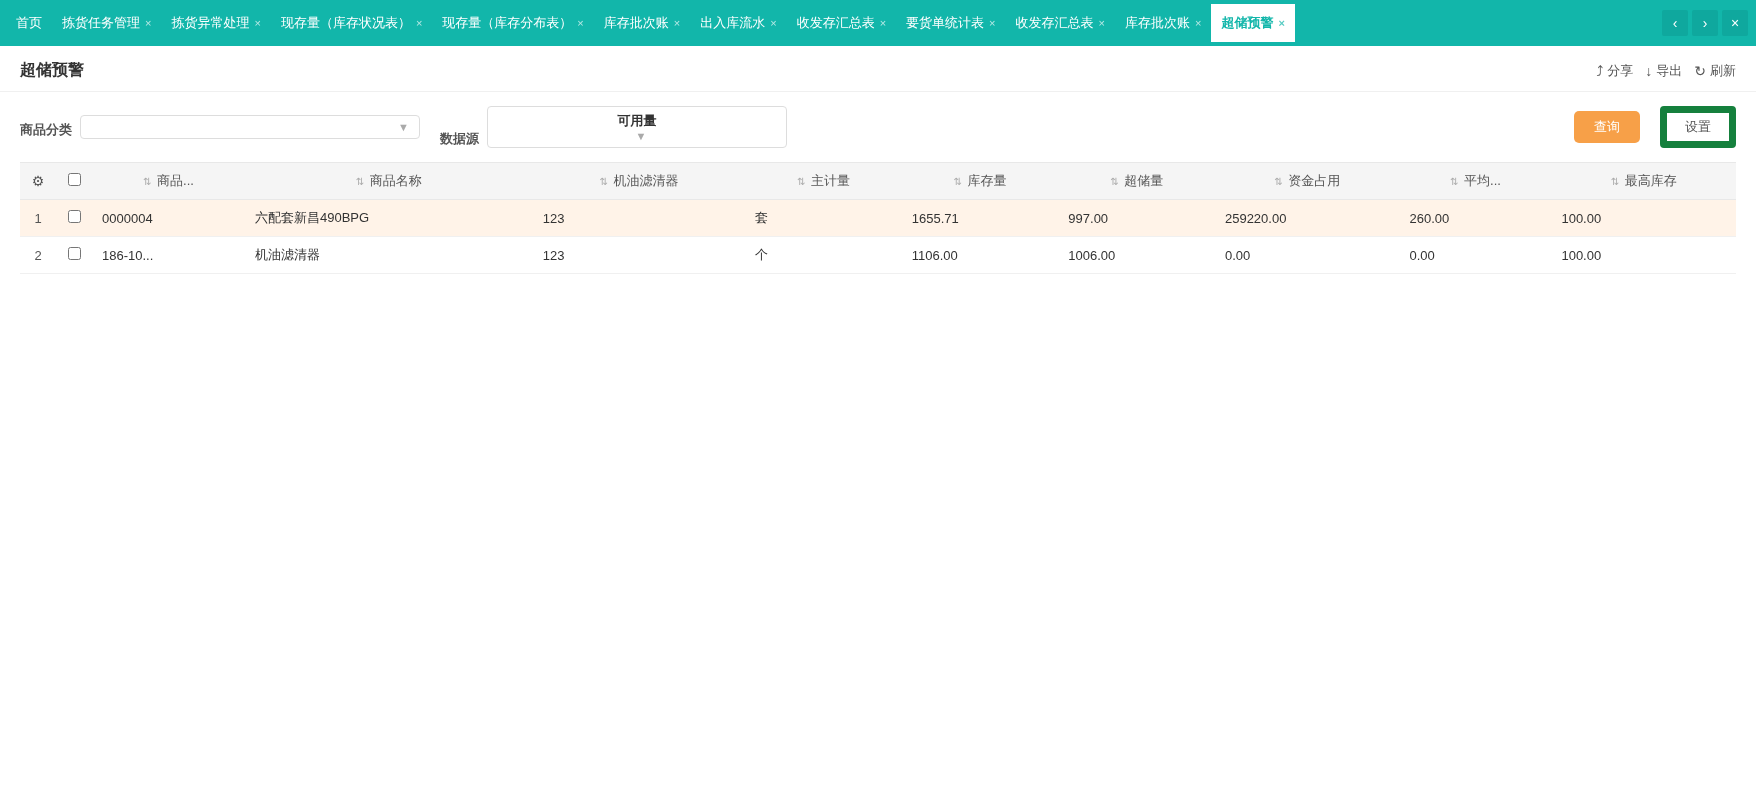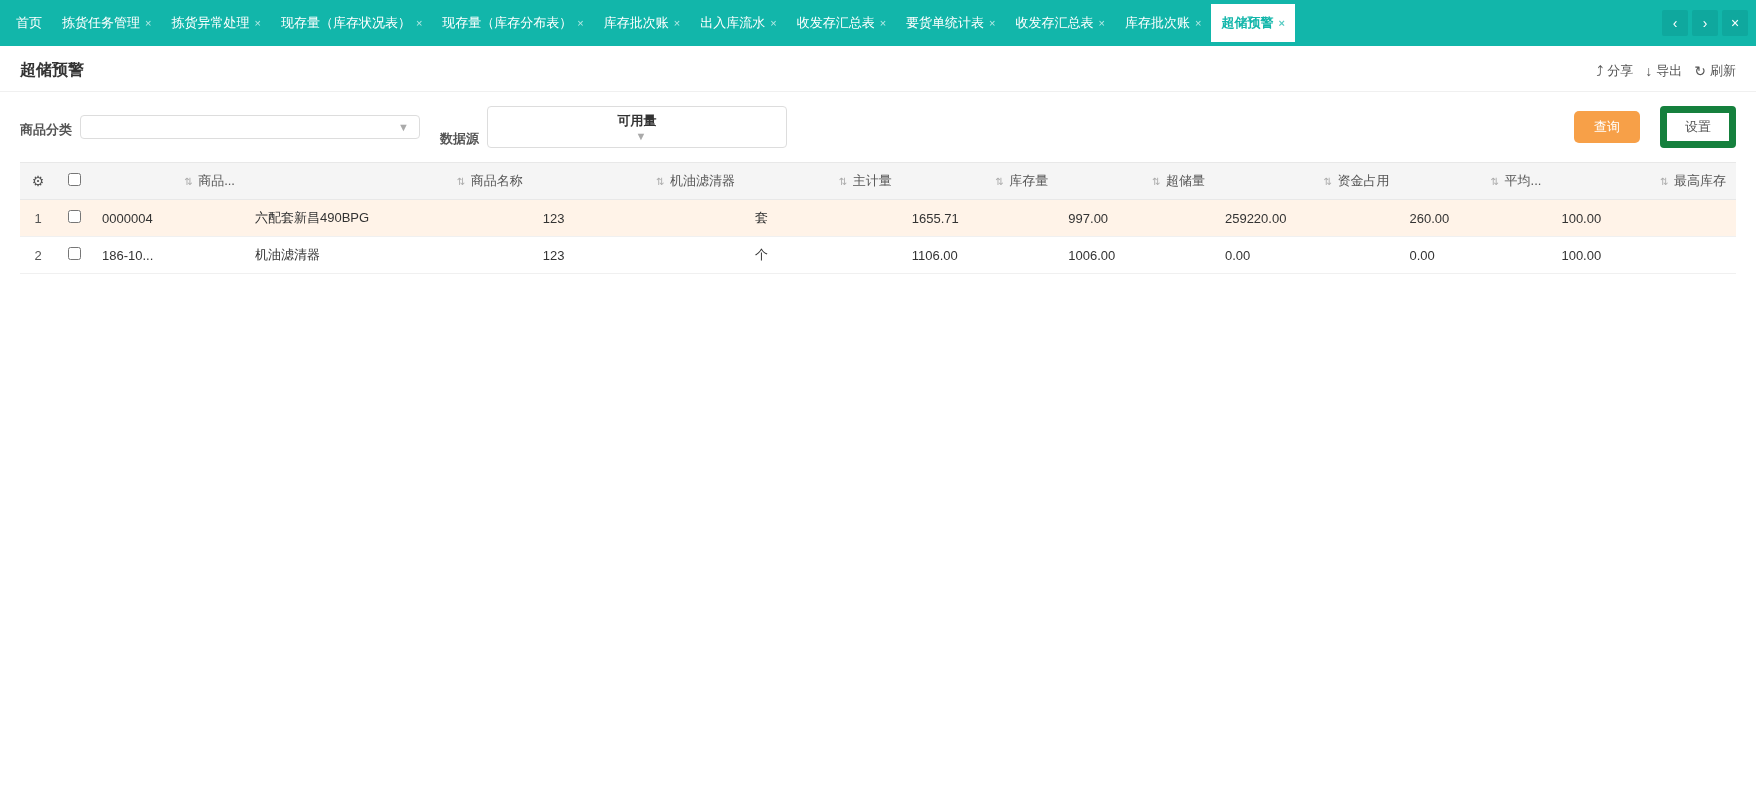--- a/index.html
+++ b/index.html
@@ -144,21 +144,21 @@
       border-collapse: collapse;
       font-size: 13px;
     }
     thead tr {
       background: #f5f5f5;
       border-top: 1px solid #e8e8e8;
       border-bottom: 1px solid #e8e8e8;
     }
     thead th {
       padding: 9px 10px;
-      text-align: right;
+      text-align: center;
       color: #555;
       font-weight: normal;
       white-space: nowrap;
       border-right: none;
     }
     thead th .sort-icon { color: #aaa; font-size: 10px; margin-right: 2px; }
     tbody tr { border-bottom: 1px solid #f0f0f0; }
     tbody tr.highlight { background: #fff3e8; }
     tbody td {
       padding: 9px 10px;

